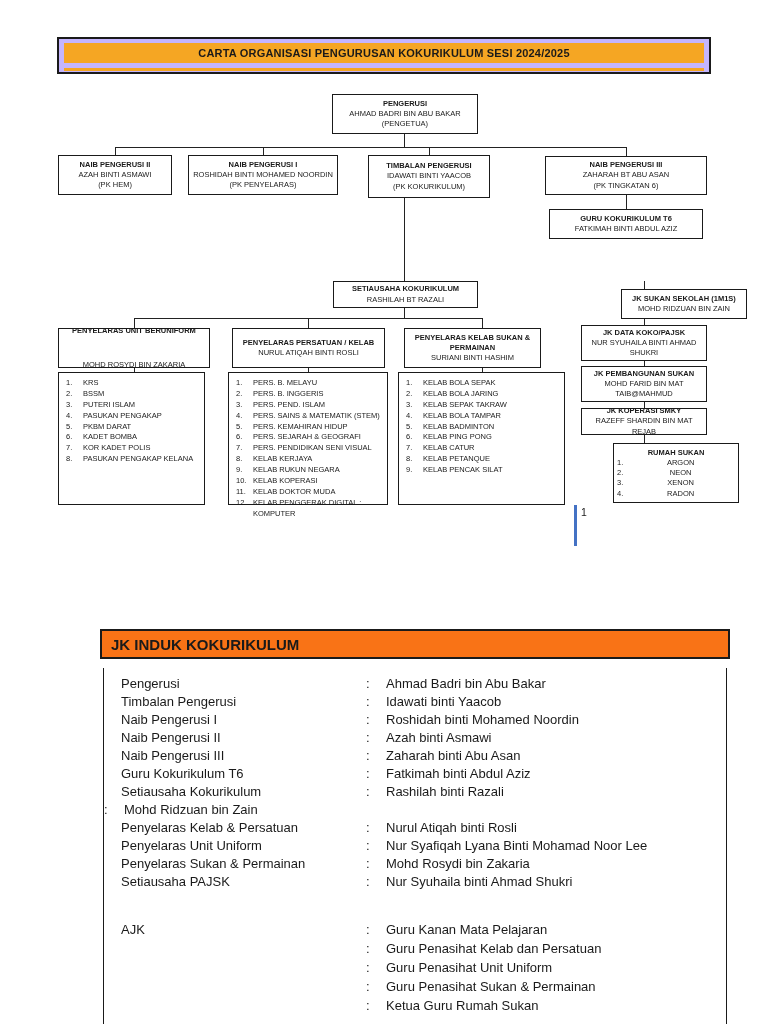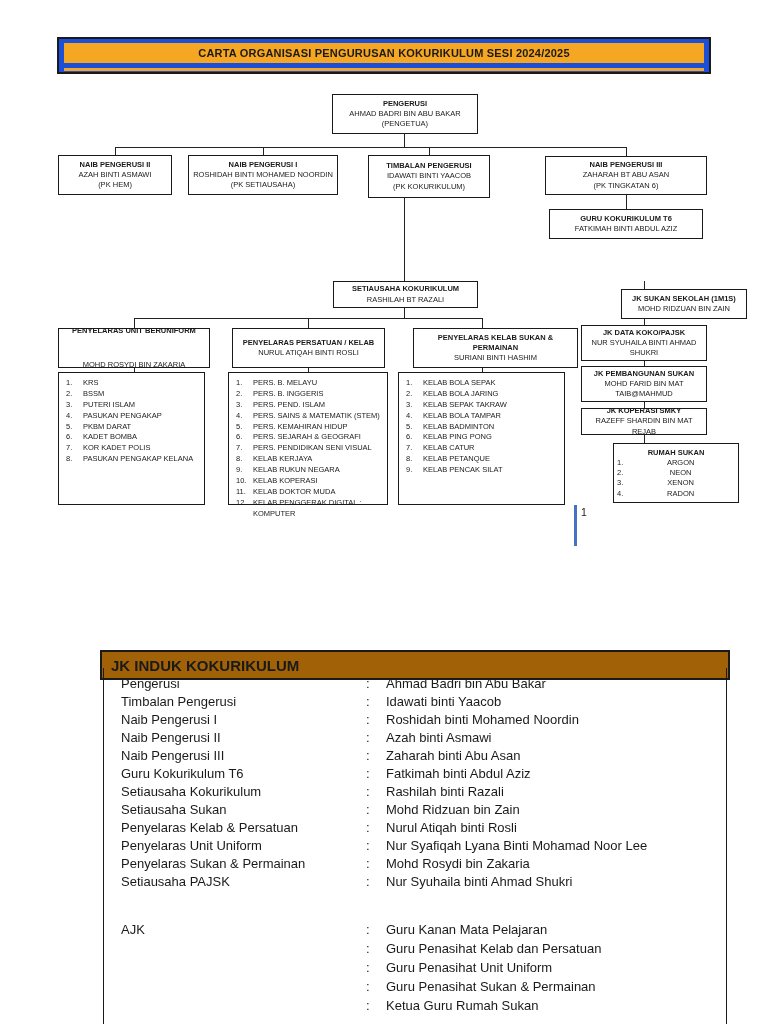--- a/index.html
+++ b/index.html
@@ -2,21 +2,21 @@
 <html><head>
 <meta charset="utf-8">
 <style>
   html,body{margin:0;padding:0;}
   body{
     width:768px;height:1024px;position:relative;background:#ffffff;overflow:hidden;
     font-family:"Liberation Sans",sans-serif;color:#1a1a1a;
   }
   
   #title-box{position:absolute;left:57px;top:37px;width:654px;height:37px;
-    border:2px solid #1a1a1a;box-sizing:border-box;background:#1d4ed8;padding:4px 5px 0 5px;}
+    border:2px solid #1a1a1a;box-sizing:border-box;background:#c4b5fd;padding:4px 5px 0 5px;}
   #title-bar{background:#F5A623;height:20px;display:flex;align-items:center;justify-content:center;
     font-weight:bold;font-size:11px;letter-spacing:.2px;}
   #title-underline{height:3px;background:#F5A623;margin-top:5px;}
   
   .box{position:absolute;border:1.5px solid #1a1a1a;background:#fff;box-sizing:border-box;
     display:flex;flex-direction:column;justify-content:center;text-align:center;
     font-size:7.5px;line-height:1.35;padding:2px 3px;}
   .box .t{font-weight:bold;}
   #box-pengerusi{left:332px;top:94px;width:146px;height:40px;}
   #box-naib2{left:58px;top:155px;width:114px;height:40px;}
@@ -25,41 +25,41 @@
   #box-naib3{left:545px;top:156px;width:162px;height:39px;}
   #box-guru-t6{left:549px;top:209px;width:154px;height:30px;}
   #box-setiausaha{left:333px;top:281px;width:145px;height:27px;}
   #box-jk1{left:581px;top:289px;width:126px;height:30px;margin-left:40px;}
   #box-jk2{left:581px;top:325px;width:126px;height:36px;}
   #box-jk3{left:581px;top:366px;width:126px;height:36px;}
   #box-jk4{left:581px;top:408px;width:126px;height:27px;}
   #box-rumah{left:581px;top:443px;width:126px;height:60px;justify-content:flex-start;padding-top:4px;margin-left:32px;}
   #box-p1{left:58px;top:328px;width:152px;height:40px;gap:24px;}
   #box-p2{left:232px;top:328px;width:153px;height:40px;}
-  #box-p3{left:413px;top:328px;width:165px;height:40px;}
+  #box-p3{left:404px;top:328px;width:137px;height:40px;}
   
   .list-box{position:absolute;border:1.5px solid #1a1a1a;background:#fff;box-sizing:border-box;
     font-size:7.5px;line-height:1.45;padding:5px 3px 3px 7px;text-align:left;}
   #list1{left:58px;top:372px;width:147px;height:133px;}
   #list2{left:228px;top:372px;width:160px;height:133px;}
   #list3{left:398px;top:372px;width:167px;height:133px;}
   .list-row{display:flex;}
   .list-num{width:17px;flex:none;}
   .list-text{flex:1;}
   
   .rumah-items .list-row{justify-content:center;}
   .rumah-items .list-num{width:auto;margin-right:3px;}
   
   .vline{position:absolute;width:1.3px;background:#222;}
   .hline{position:absolute;height:1.3px;background:#222;}
   
   #cursor{position:absolute;left:574px;top:505px;width:2.5px;height:41px;background:#4472C4;}
   #page-num{position:absolute;left:581px;top:506px;font-size:10.5px;}
   
-  #jk-header{position:absolute;left:100px;top:650px;width:630px;height:30px;background:#a16207;
+  #jk-header{position:absolute;left:100px;top:629px;width:630px;height:30px;background:#f97316;
     border:2px solid #1a1a1a;box-sizing:border-box;display:flex;align-items:center;
     padding-left:9px;font-weight:bold;font-size:15px;}
   #jk-body{position:absolute;left:103px;top:668px;width:624px;height:356px;box-sizing:border-box;
     border-left:1.5px solid #1a1a1a;border-right:1.5px solid #1a1a1a;padding-top:6px;}
   .roster-row{display:flex;height:18px;align-items:center;font-size:13px;}
   #ajk-rows .roster-row{height:19px;}
   .roster-label{width:262px;padding-left:17px;box-sizing:border-box;flex:none;}
   .roster-colon{width:20px;flex:none;}
   .roster-value{flex:1;}
   #ajk-spacer{height:30px;}
@@ -100,21 +100,21 @@
   <div>(PENGETUA)</div>
 </div>
 <div class="box" id="box-naib2">
   <div class="t">NAIB PENGERUSI II</div>
   <div>AZAH BINTI ASMAWI</div>
   <div>(PK HEM)</div>
 </div>
 <div class="box" id="box-naib1">
   <div class="t">NAIB PENGERUSI I</div>
   <div>ROSHIDAH BINTI MOHAMED NOORDIN</div>
-  <div>(PK SETIAUSAHA)</div>
+  <div>(PK PENYELARAS)</div>
 </div>
 <div class="box" id="box-timbalan">
   <div class="t">TIMBALAN PENGERUSI</div>
   <div>IDAWATI BINTI YAACOB</div>
   <div>(PK KOKURIKULUM)</div>
 </div>
 <div class="box" id="box-naib3">
   <div class="t">NAIB PENGERUSI III</div>
   <div>ZAHARAH BT ABU ASAN</div>
   <div>(PK TINGKATAN 6)</div>
@@ -335,21 +335,20 @@
         <span class="roster-label">Guru Kokurikulum T6</span>
         <span class="roster-colon">:</span>
         <span class="roster-value">Fatkimah binti Abdul Aziz</span>
       </div>
       <div class="roster-row">
         <span class="roster-label">Setiausaha Kokurikulum</span>
         <span class="roster-colon">:</span>
         <span class="roster-value">Rashilah binti Razali</span>
       </div>
       <div class="roster-row">
-        <span class="roster-label">Setiausaha Sukan</span>
         <span class="roster-colon">:</span>
         <span class="roster-value">Mohd Ridzuan bin Zain</span>
       </div>
       <div class="roster-row">
         <span class="roster-label">Penyelaras Kelab &amp; Persatuan</span>
         <span class="roster-colon">:</span>
         <span class="roster-value">Nurul Atiqah binti Rosli</span>
       </div>
       <div class="roster-row">
         <span class="roster-label">Penyelaras Unit Uniform</span>

